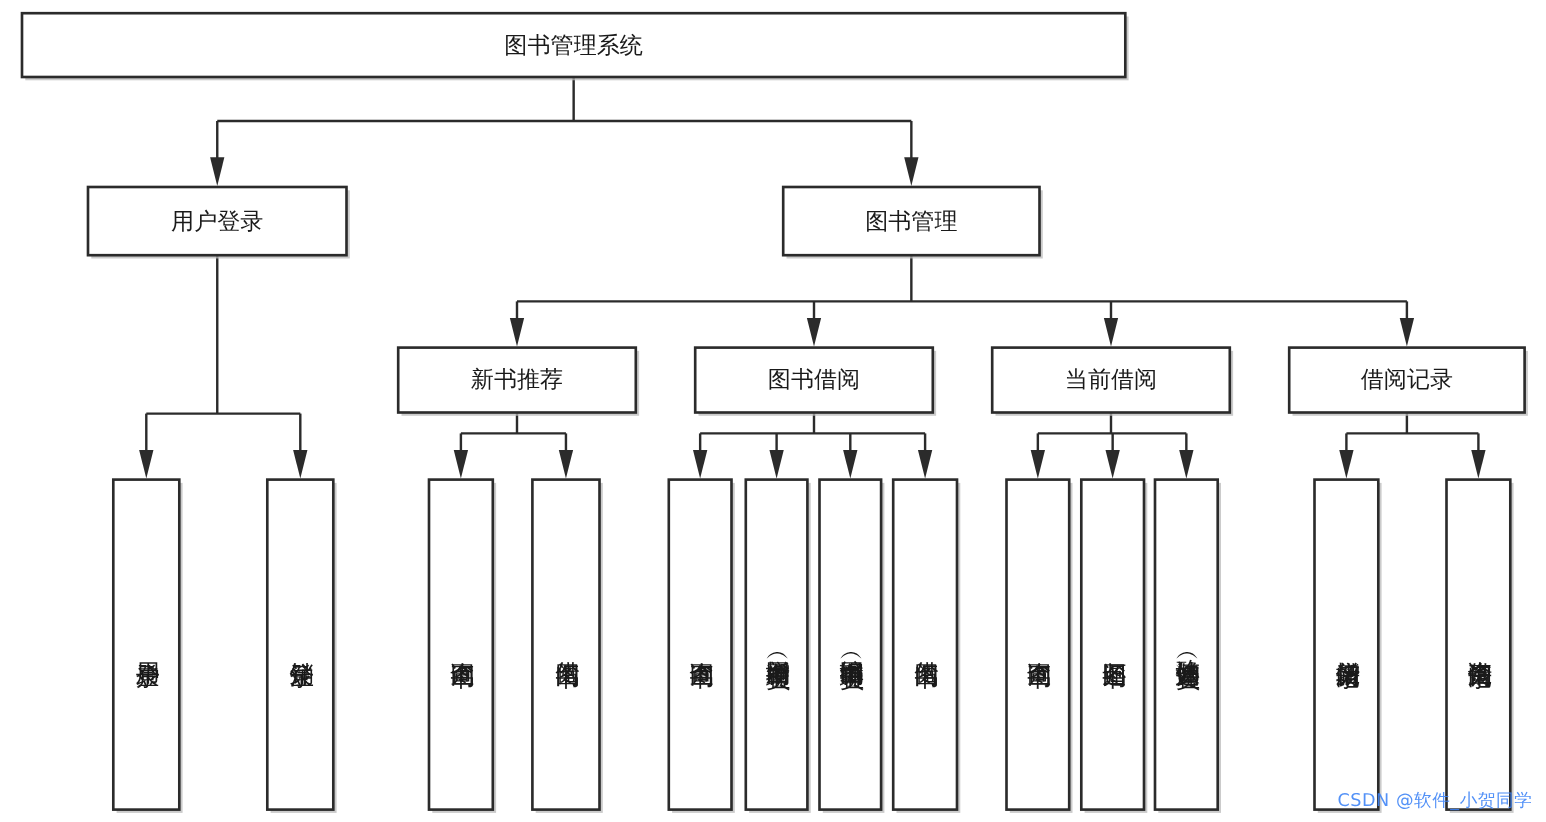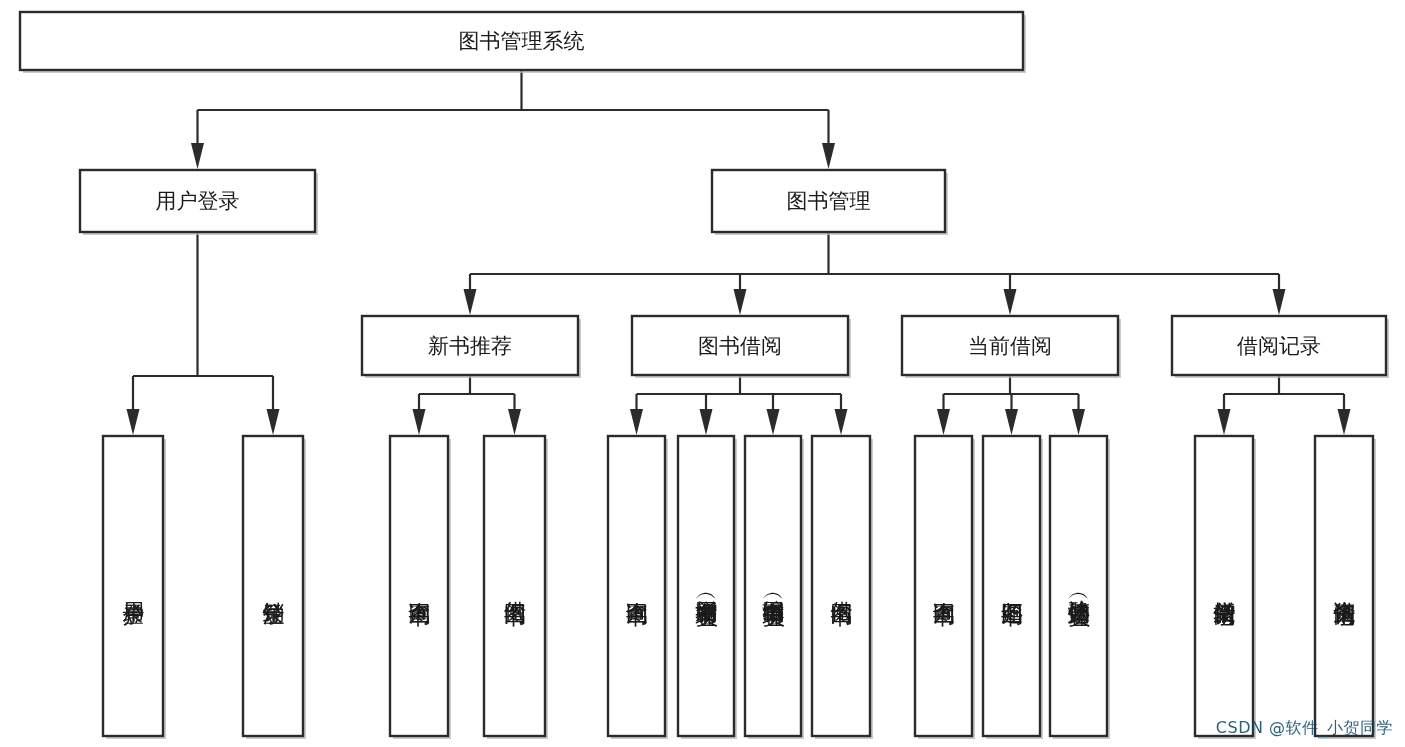--- a/index.html
+++ b/index.html
@@ -71,21 +71,21 @@
     text-align: center;
     pointer-events: none;
     user-select: none;
   }
   .watermark {
     position: absolute;
     right: 12px;
     bottom: 8px;
     font-family: "DejaVu Sans", "Liberation Sans", sans-serif;
     font-size: 16px;
-    color: #0c4a6e;
+    color: #3b82f6;
     opacity: 0.88;
     white-space: nowrap;
     letter-spacing: 0.5px;
   }
 </style>
 </head>
 <body>
 
 <div id="diagram-root">
 

